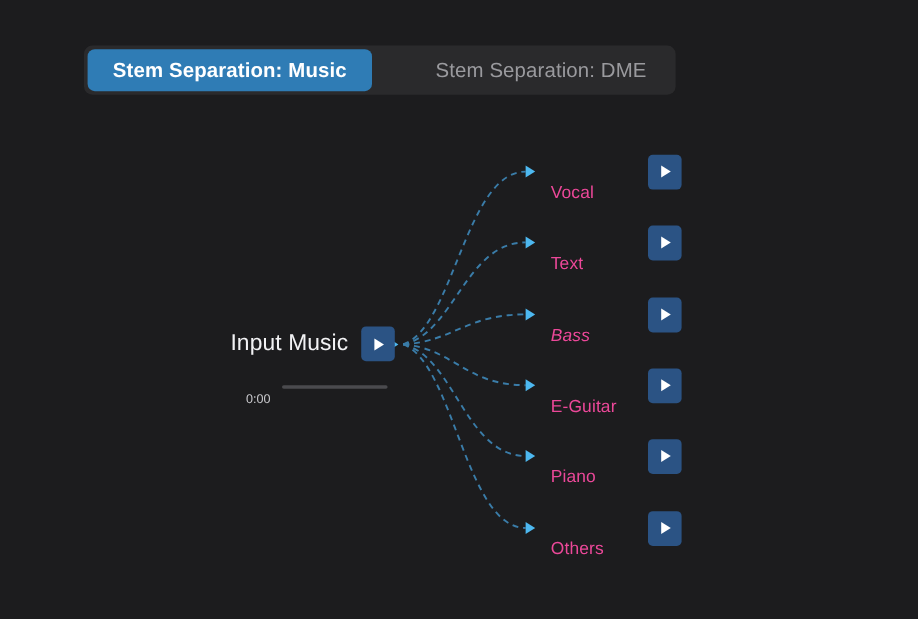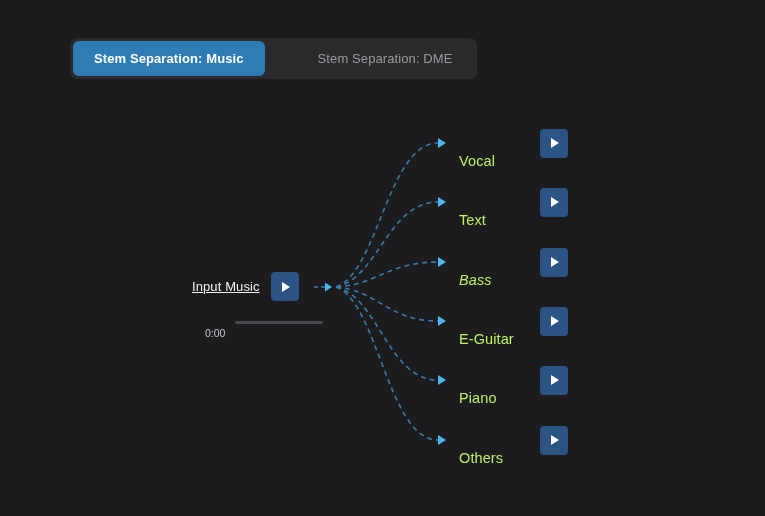--- a/index.html
+++ b/index.html
@@ -29,21 +29,21 @@
     display: flex;
     align-items: stretch;
     padding: 0;
   }
 
   .tab {
     display: flex;
     align-items: center;
     justify-content: flex-end;
     padding: 0 21px;
-    font-size: 13px;
+    font-size: 17px;
     color: #9a9a9e;
     border-radius: 6px;
     margin: 3px 16px;
     white-space: nowrap;
     cursor: pointer;
     letter-spacing: 0.1px;
   }
   .tab:first-child { margin-left: 3px; }
   .tab:last-child  { margin-right: 3px; }
 
@@ -73,25 +73,24 @@
   #input-node {
     position: absolute;
     left: 192px;
     top: 272px;
     display: flex;
     align-items: center;
     gap: 11px;
   }
 
   #input-node-label {
-    font-size: 13px;
+    font-size: 19px;
     color: #f2f2f4;
     white-space: nowrap;
     letter-spacing: 0.1px;
-    text-decoration: underline;
   }
 
   .play-button {
     width: 28px;
     height: 29px;
     background: #2b5384;
     border: none;
     border-radius: 4px;
     display: flex;
     align-items: center;
@@ -149,21 +148,21 @@
     position: absolute;
     left: 459px;
     display: flex;
     align-items: center;
     height: 30px;
     margin-top: -15px;
   }
 
   .output-label {
     font-size: 14.5px;
-    color: #bef264;
+    color: #ec4899;
     white-space: nowrap;
     letter-spacing: 0.1px;
     width: 81px;
     margin-top: 36px;
   }
 </style>
 </head>
 <body>
 
 <div id="tab-bar">

